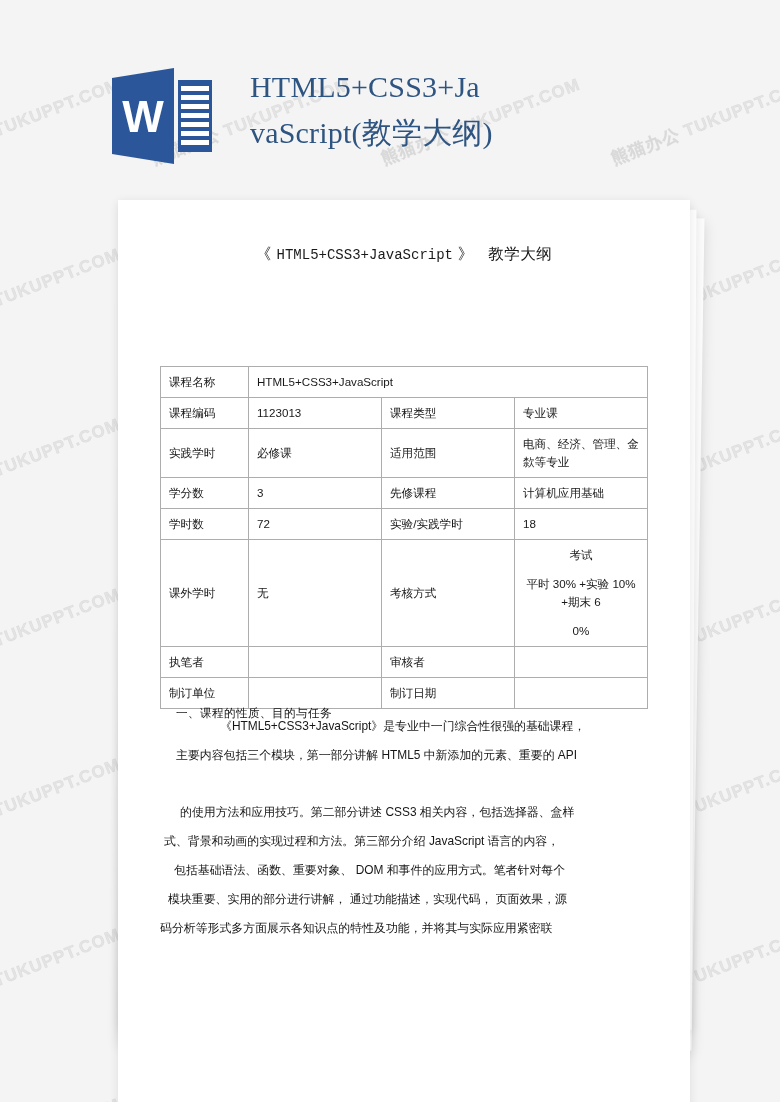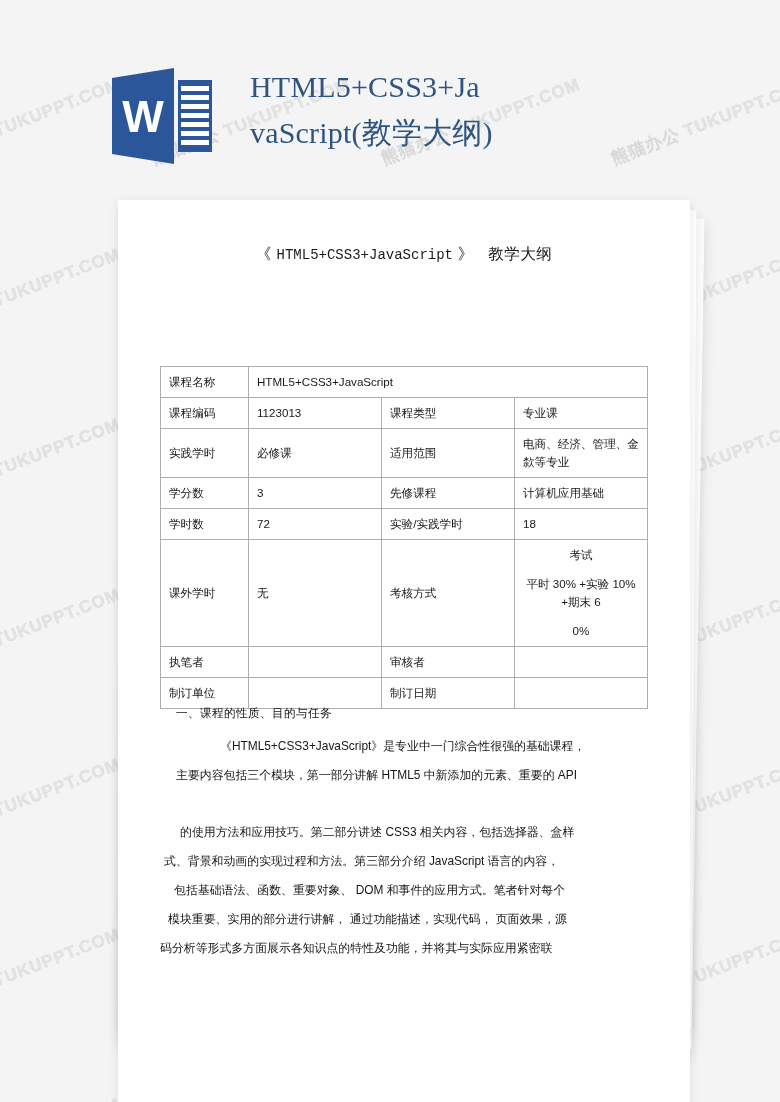--- a/index.html
+++ b/index.html
@@ -141,21 +141,21 @@
 
   .section-title {
     position: absolute;
     left: 58px; top: 506px;
     font-size: 11.6px;
     color: #161616;
     letter-spacing: 0.4px;
   }
   .body-text {
     position: absolute;
-    left: 42px; top: 532px;
+    left: 42px; top: 512px;
     width: 492px;
     font-size: 11.9px;
     color: #161616;
     line-height: 29px;
     text-align: justify;
   }
   .body-text .ln { display: block; white-space: nowrap; }
   .body-text .ln.ind1 { padding-left: 60px; }
   .body-text .ln.ind2 { padding-left: 16px; }
   .body-text .ln.ind3 { padding-left: 4px; }

